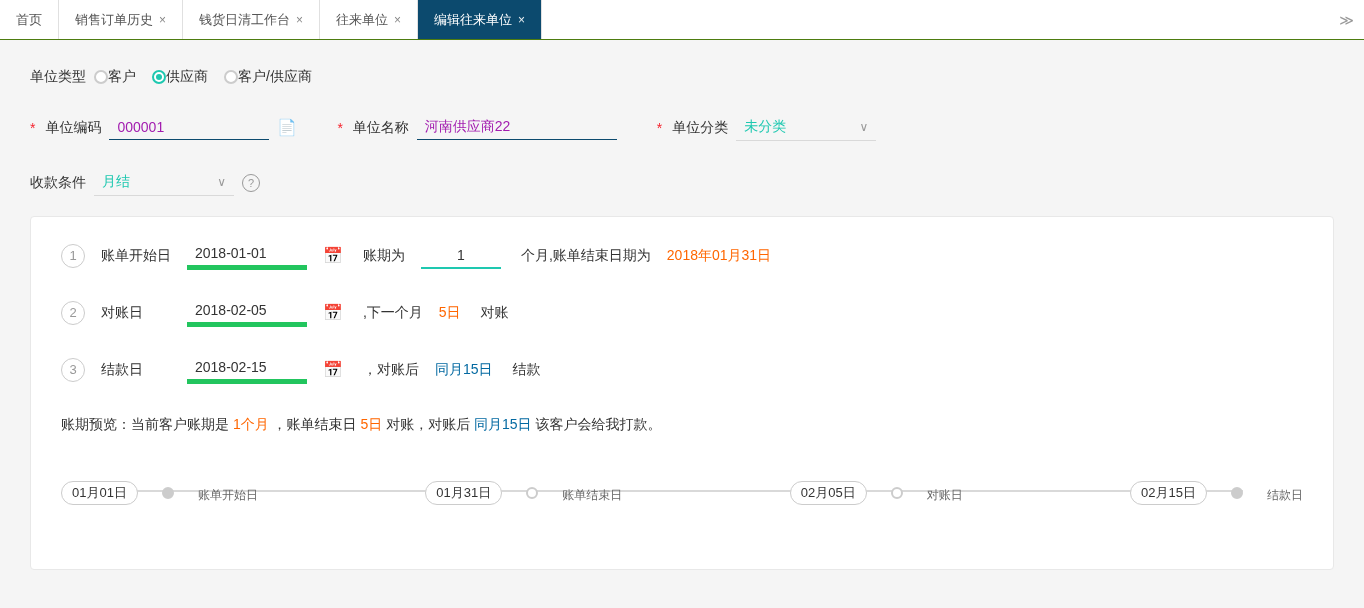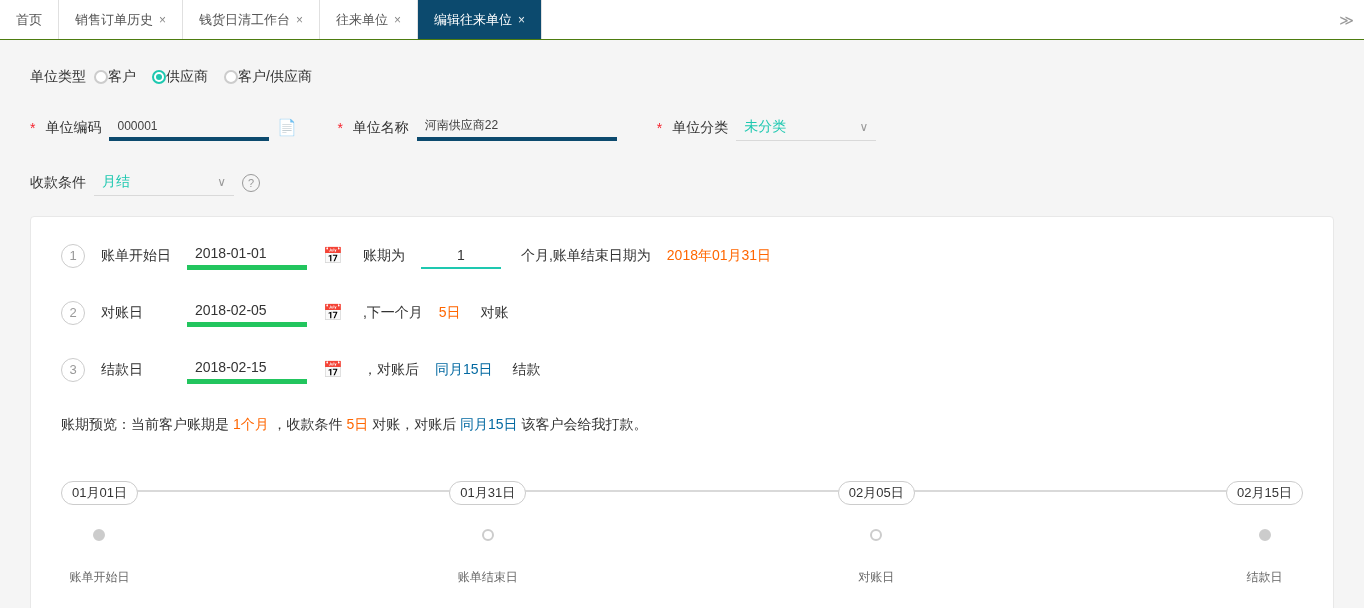--- a/index.html
+++ b/index.html
@@ -99,24 +99,24 @@
       content: '';
       width: 6px;
       height: 6px;
       border-radius: 50%;
       background: #1ec8b0;
     }
 
     
     .input-field {
       border: none;
-      border-bottom: 4px solid #0c4a6e;
+      border-bottom: 1px solid #0c4a6e;
       padding: 4px 8px;
-      font-size: 12px;
-      color: #404040;
+      font-size: 14px;
+      color: #a21caf;
       background: transparent;
       outline: none;
       width: 160px;
     }
     .input-field.wide { width: 200px; }
 
     .icon-btn {
       color: #1ec8b0;
       cursor: pointer;
       font-size: 16px;
@@ -252,21 +252,21 @@
       background: #d9d9d9;
     }
     .timeline-points {
       display: flex;
       justify-content: space-between;
       align-items: flex-start;
       position: relative;
     }
     .timeline-point {
       display: flex;
-      flex-direction: column;
+      flex-direction: row;
       align-items: center;
       gap: 24px;
     }
     .tl-dot {
       width: 12px;
       height: 12px;
       border-radius: 50%;
       background: #fff;
       border: 2px solid #ccc;
       position: relative;
@@ -400,21 +400,21 @@
       <input class="step-date-input" type="text" value="2018-02-15" style="">
       <span class="cal-icon">📅</span>
       <span class="step-suffix">，对账后</span>
       <span class="highlight-teal">同月15日</span>
       <span class="step-suffix">结款</span>
     </div>
 
     <div class="preview-text">
       <span>账期预览：当前客户账期是</span>
       <span class="highlight-orange">1个月</span>
-      <span>，收款条件</span>
+      <span>，账单结束日</span>
       <span class="highlight-orange">5日</span>
       <span>对账，对账后</span>
       <span class="highlight-teal">同月15日</span>
       <span>该客户会给我打款。</span>
     </div>
 
     <div class="timeline-wrap">
       <div class="timeline-line"></div>
       <div class="timeline-points">
 

